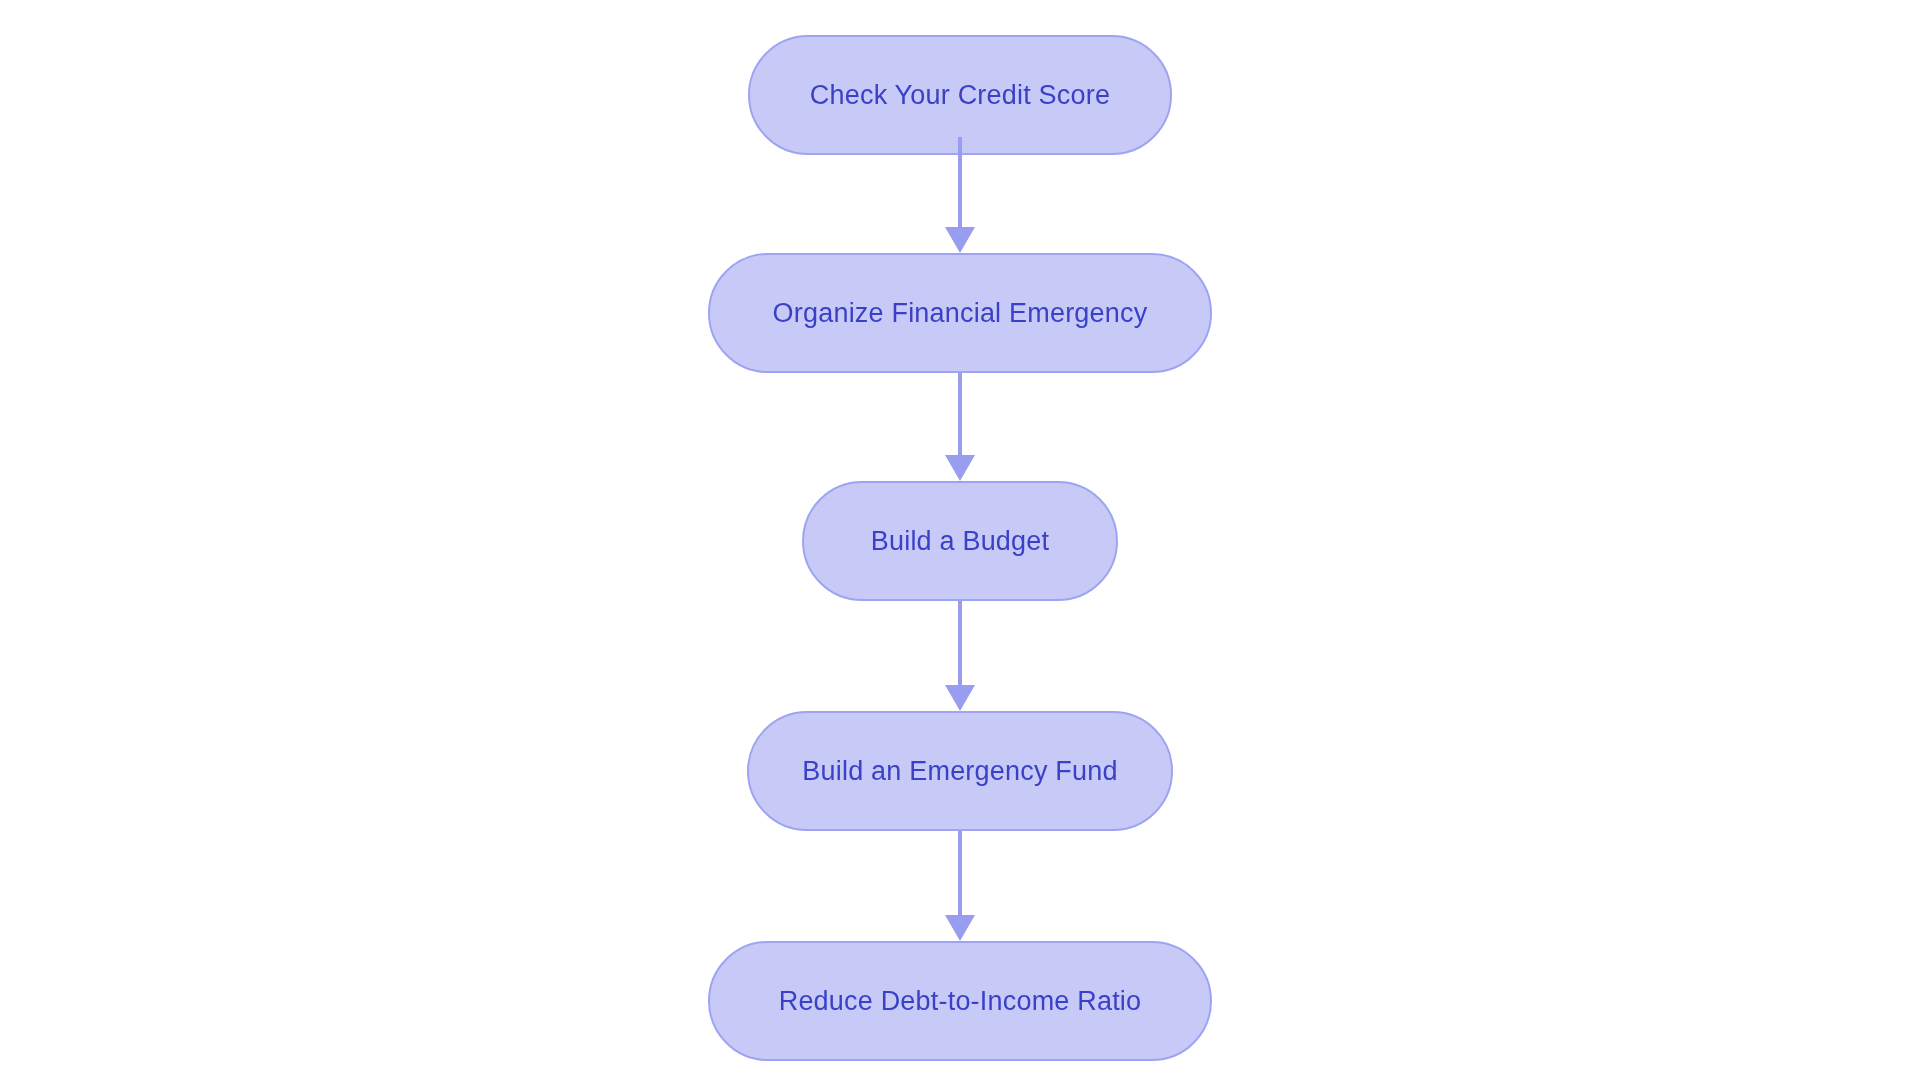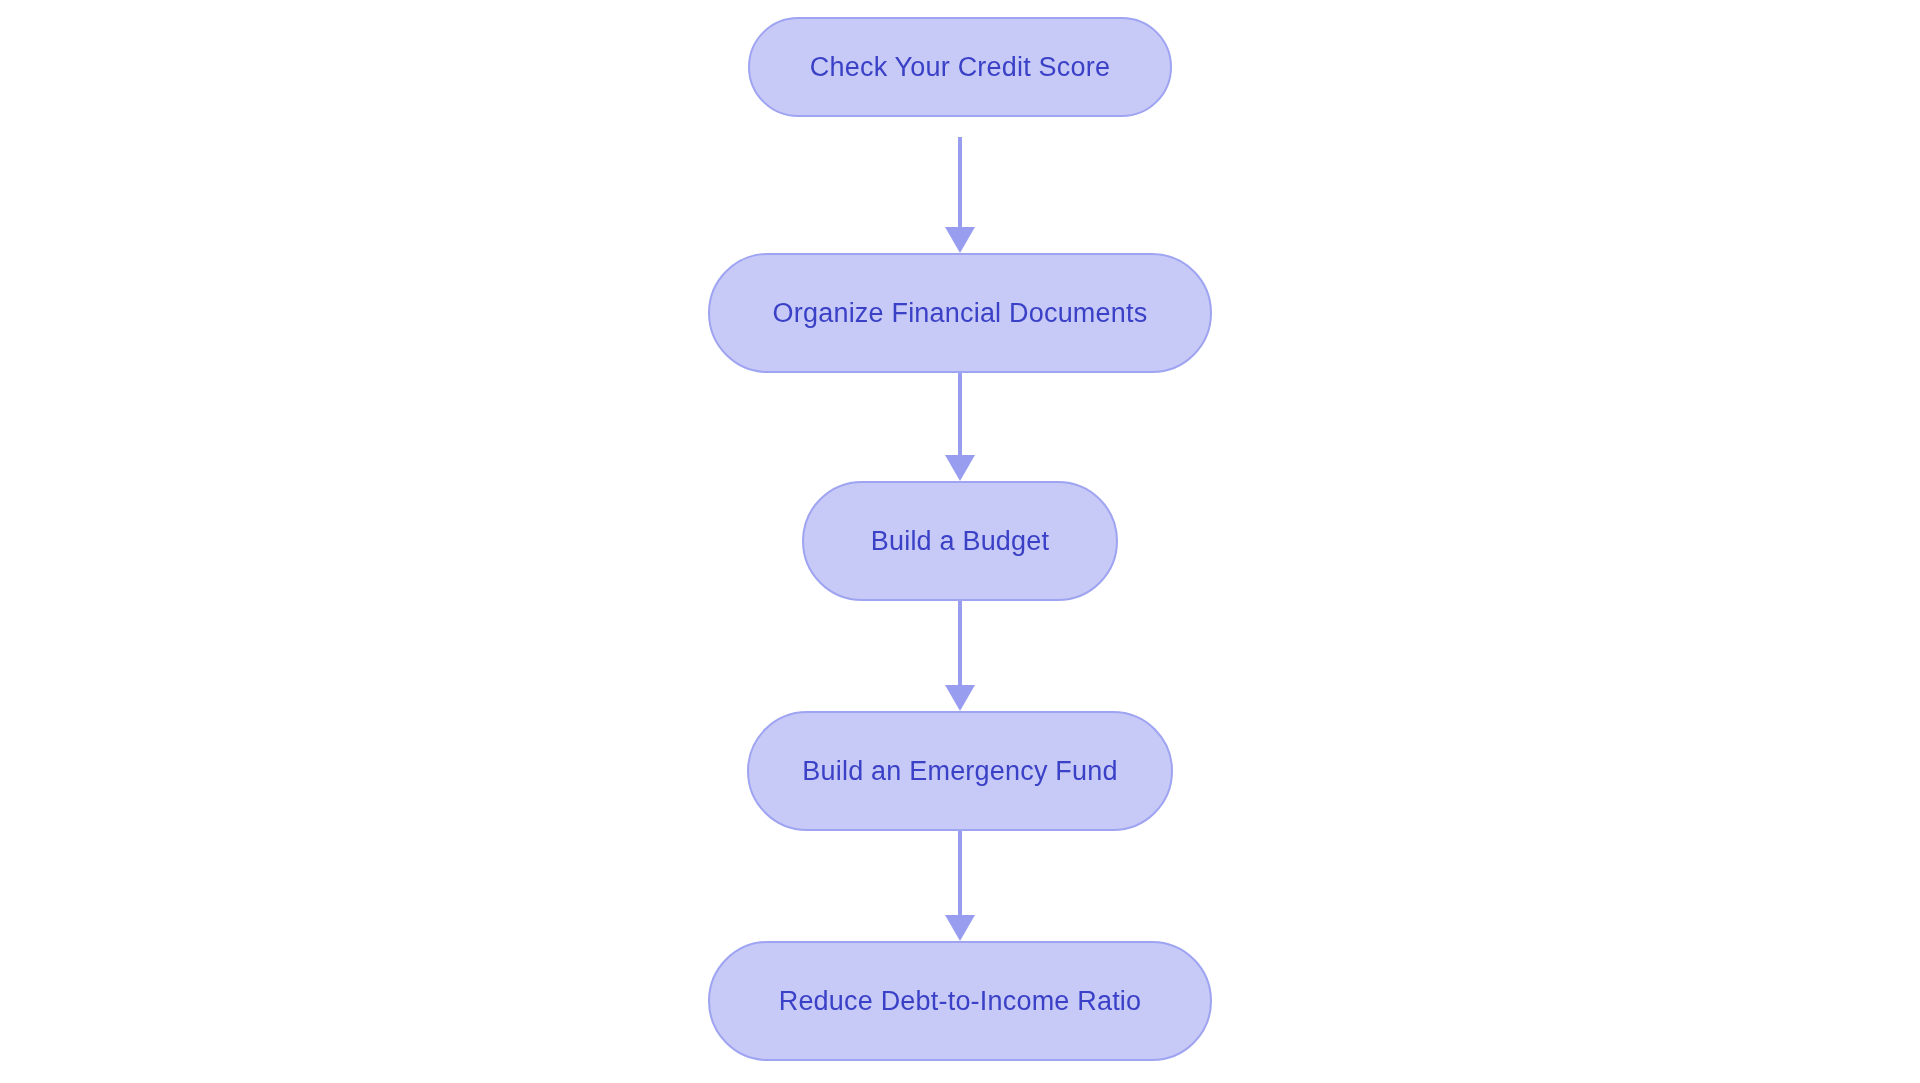--- a/index.html
+++ b/index.html
@@ -26,21 +26,21 @@
     justify-content: center;
     text-align: center;
   }
   .node span {
     color: var(--node-text, #3a41c6);
     font-size: 27px;
     line-height: 1.2;
     letter-spacing: 0.2px;
     white-space: nowrap;
   }
-  .n0 { left: 748px; top: 17px;  width: 424px; height: 100px; }
+  .n0 { left: 748px; top: 35px;  width: 424px; height: 120px; }
   .n1 { left: 708px; top: 253px; width: 504px; height: 120px; }
   .n2 { left: 802px; top: 481px; width: 316px; height: 120px; }
   .n3 { left: 747px; top: 711px; width: 426px; height: 120px; justify-content: center; }
   .n4 { left: 708px; top: 941px; width: 504px; height: 120px; text-align: center; }
 
   .arrow {
     position: absolute;
     left: 945px;            
     width: 30px;
     display: flex;
@@ -72,21 +72,21 @@
   <div class="node n0">
     <span>Check Your Credit Score</span>
   </div>
 
   <div class="arrow a0">
     <div class="arrow-line"></div>
     <div class="arrow-head"></div>
   </div>
 
   <div class="node n1">
-    <span>Organize Financial Documents</span>
+    <span>Organize Financial Emergency</span>
   </div>
 
   <div class="arrow a1">
     <div class="arrow-line"></div>
     <div class="arrow-head"></div>
   </div>
 
   <div class="node n2">
     <span>Build a Budget</span>
   </div>

